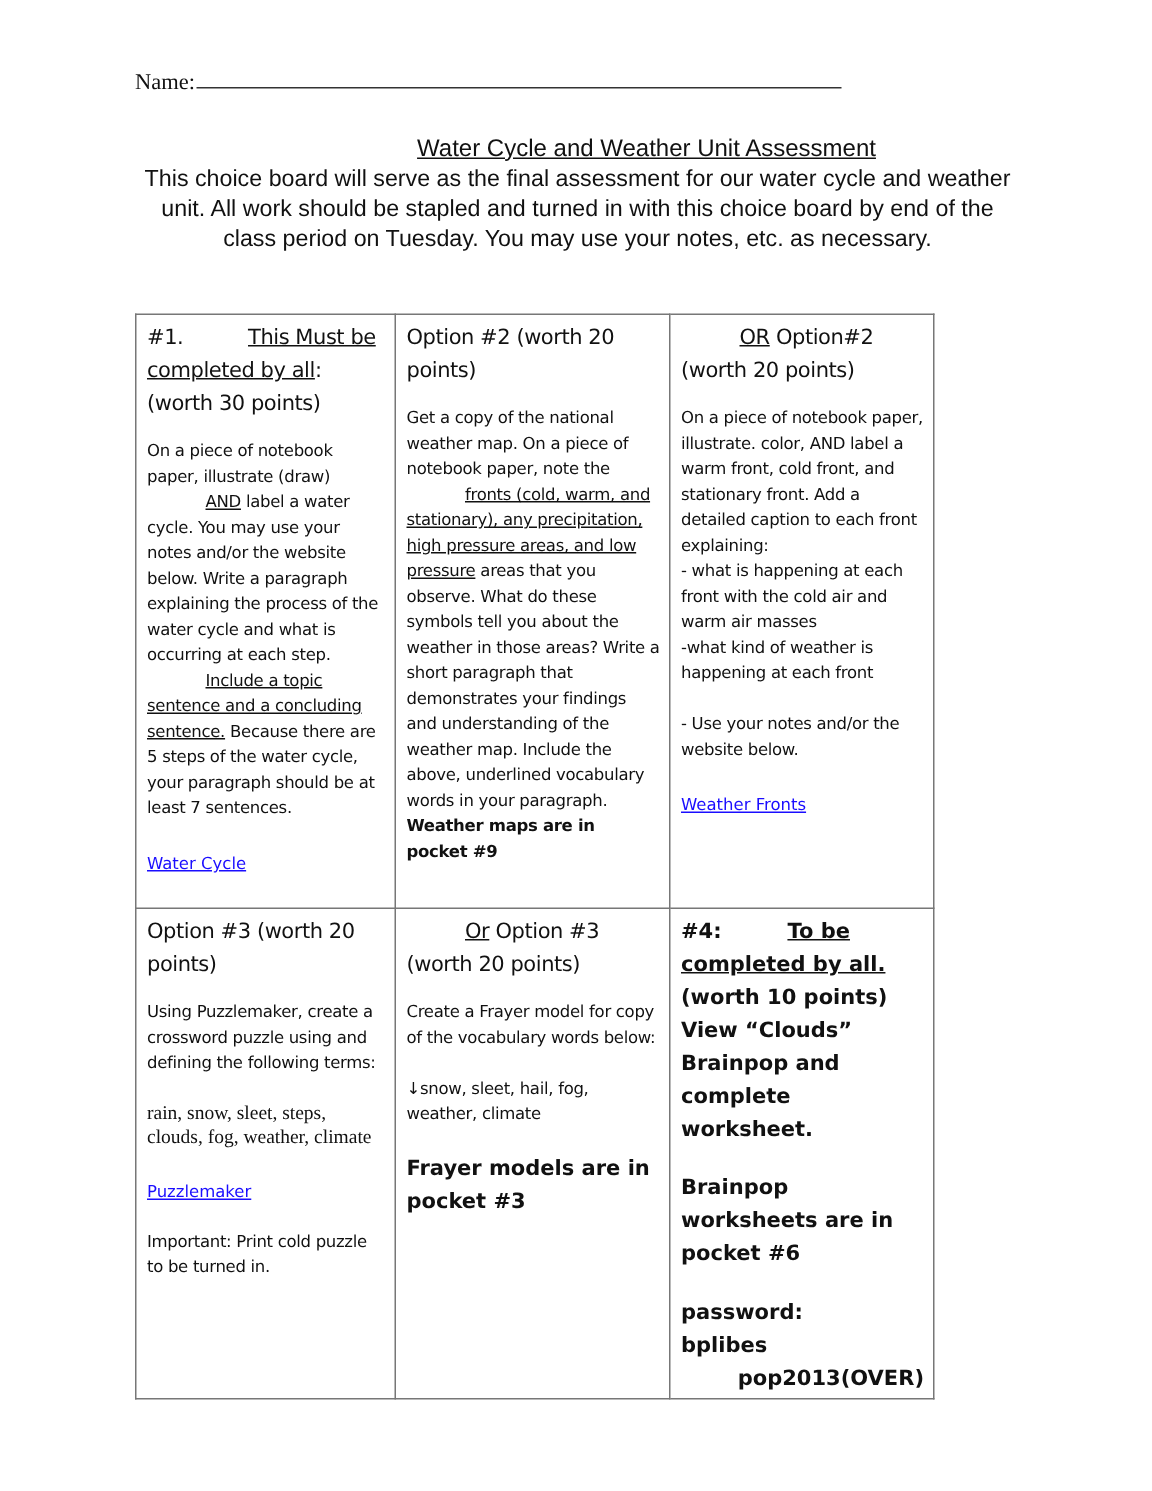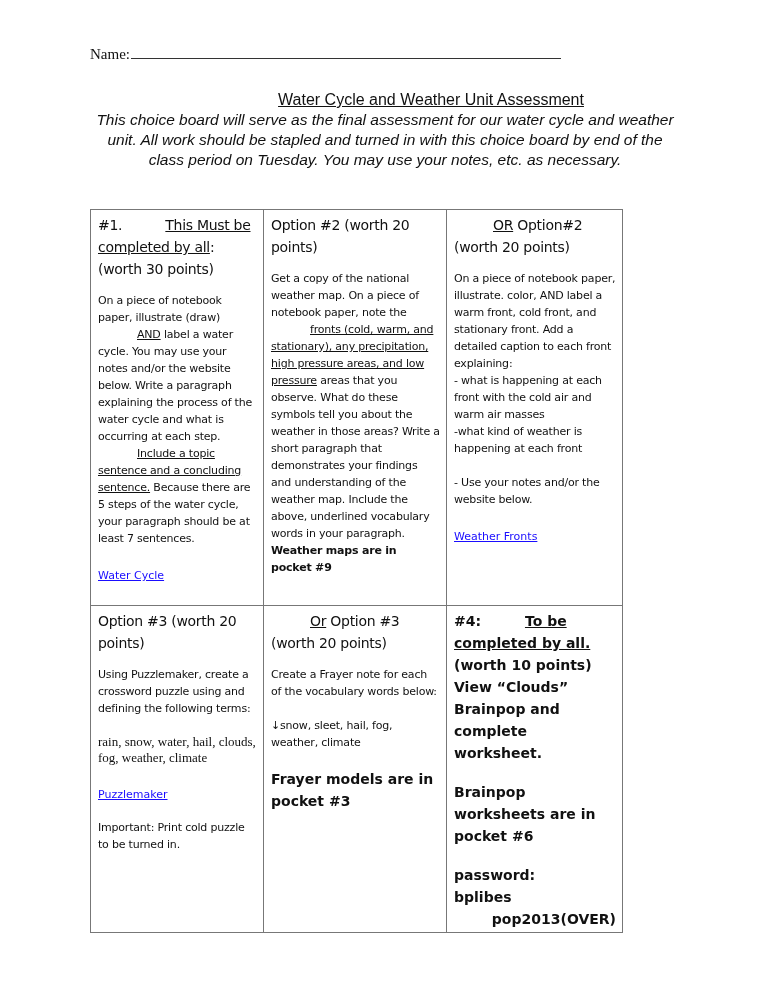--- a/index.html
+++ b/index.html
@@ -1,20 +1,20 @@
 <!DOCTYPE html>
 <html><head>
 <meta charset="utf-8">
 <style>
   html, body { margin: 0; padding: 0; background: #ffffff; }
   body { width: 768px; height: 994px; position: relative; overflow: hidden; color: #111; }
   .name-line { position: absolute; left: 90px; top: 44px; font-family: "Liberation Serif", serif; font-size: 15px; }
   .name-line .blank { display: inline-block; width: 430px; border-bottom: 1px solid #333; height: 14px; vertical-align: baseline; margin-left: 1px; }
   .title { position: absolute; left: 0; top: 91px; width: 768px; text-align: center; font-family: "Liberation Sans", sans-serif; font-size: 16px; text-decoration: underline; margin-left: 47px; }
-  .intro { position: absolute; left: 90px; top: 110px; width: 590px; text-align: center; font-family: "Liberation Sans", sans-serif; font-size: 15.5px; line-height: 20px; font-style: italic; }
+  .intro { position: absolute; left: 90px; top: 110px; width: 590px; text-align: center; font-family: "Liberation Sans", sans-serif; font-size: 15.5px; line-height: 20px; }
   table.board { position: absolute; left: 90px; top: 209px; width: 532px; border-collapse: collapse; table-layout: fixed; font-family: "DejaVu Sans", sans-serif; }
   table.board td { border: 1.5px solid #777; vertical-align: top; padding: 4px 6px 2px 7px; }
   .cell-head { font-size: 14px; line-height: 22px; margin-bottom: 12px; letter-spacing: -0.3px; }
   .cell-body { font-size: 11px; line-height: 17px; letter-spacing: -0.2px; }
   .u { text-decoration: underline; margin-left: 39px; }
   .b { font-weight: bold; }
   .link { color: #1a0dff; text-decoration: underline; font-size: 11px; margin-top: 24px; }
   .serif { font-family: "Liberation Serif", serif; font-size: 13px; line-height: 16px; }
   .big { font-size: 14px; line-height: 22px; font-weight: bold; }
   .gap { height: 17px; }
@@ -68,31 +68,31 @@
       </div>
       <div class="gap"></div>
       <a class="link">Weather Fronts</a>
     </td>
   </tr>
   <tr style="height:284px">
     <td>
       <div class="cell-head">Option #3 (worth 20 points)</div>
       <div class="cell-body">Using Puzzlemaker, create a crossword puzzle using and defining the following terms:</div>
       <div class="gap"></div>
-      <div class="serif">rain, snow, water, hail, clouds, fog, weather, climate</div>
+      <div class="serif">rain, snow, sleet, steps, clouds, fog, weather, climate</div>
       <div class="gap"></div>
       <a class="link">Puzzlemaker</a>
       <div class="gap"></div>
       <div class="cell-body">Important: Print cold puzzle to be turned in.</div>
     </td>
     <td>
       <div class="cell-head">
         <span class="u">Or</span><span> Option #3 (worth 20 points)</span>
       </div>
-      <div class="cell-body">Create a Frayer note for each of the vocabulary words below:</div>
+      <div class="cell-body">Create a Frayer model for copy of the vocabulary words below:</div>
       <div class="gap"></div>
       <div class="cell-body">↓snow, sleet, hail, fog, weather, climate</div>
       <div class="gap"></div>
       <div class="big">Frayer models are in pocket #3</div>
     </td>
     <td>
       <div class="big">
         <span> #4: </span><span class="u">To be completed by all. </span><span>(worth 10 points)</span>
       </div>
       <div class="big">View “Clouds” Brainpop and complete worksheet.</div>

